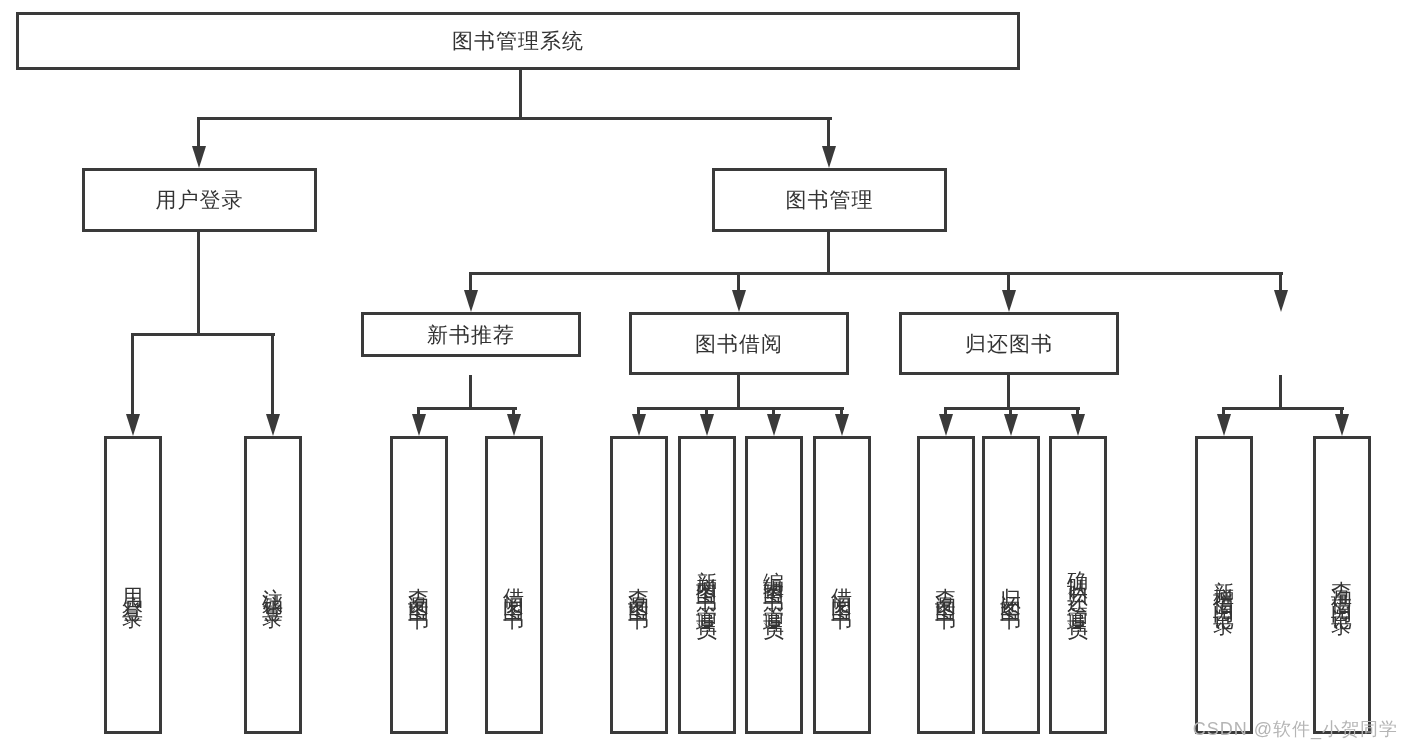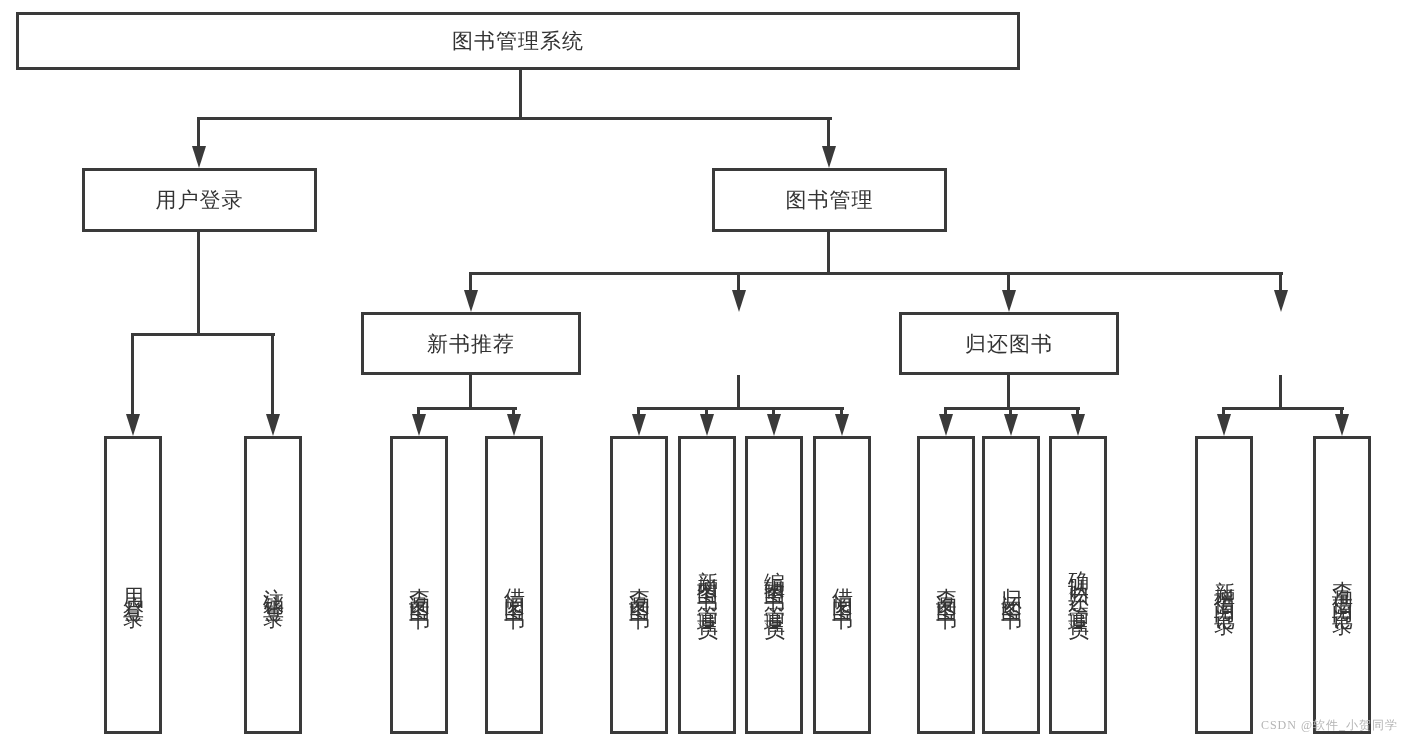--- a/index.html
+++ b/index.html
@@ -1,20 +1,20 @@
 <!DOCTYPE html>
 <html><head>
 <meta charset="utf-8">
 <style>
   html, body { margin:0; padding:0; background:#ffffff; }
   #canvas {
     position:relative;
     width:1405px; height:747px;
     background:#ffffff;
-    font-family:Liberation Serif, serif;
+    font-family:Liberation Sans, sans-serif;
     overflow:hidden;
   }
   .box {
     position:absolute;
     box-sizing:border-box;
     border:3px solid #3a3a3a;
     background:#ffffff;
     display:flex;
     align-items:center;
     justify-content:center;
@@ -35,45 +35,48 @@
     position:absolute;
     width:0; height:0;
     border-left:7px solid transparent;
     border-right:7px solid transparent;
     border-top:22px solid #3a3a3a;
   }
   .watermark {
     position:absolute;
     top:717px; right:7px;
     color:#b5b5b5;
-    font-size:12px;
+    font-size:18px;
     letter-spacing:1px;
   }
 </style>
 </head>
 <body>
 
 <div id="canvas">
 
   <div class="box" style="left:16px; top:12px; width:1004px; height:58px;">
     <span>图书管理系统</span>
   </div>
 
   <div class="box" style="left:82px; top:168px; width:235px; height:64px;">
     <span>用户登录</span>
   </div>
 
   <div class="box" style="left:712px; top:168px; width:235px; height:64px;text-align:center;">
     <span>图书管理</span>
   </div>
 
-  <div class="box" style="left:361px; top:312px; width:220px; height:63px;">
+  <div class="box" style="left:361px; top:312px; width:220px; height:45px;">
     <span>新书推荐</span>
   </div>
 
+  <div class="box" style="left:629px; top:312px; width:220px; height:63px;">
+    <span>图书借阅</span>
+  </div>
 
   <div class="box" style="left:899px; top:312px; width:220px; height:63px;">
     <span>归还图书</span>
   </div>
 
 
   <div class="box vbox" style="left:104px; top:436px; width:58px; height:298px;">
     <span>用户登录</span>
   </div>
 

